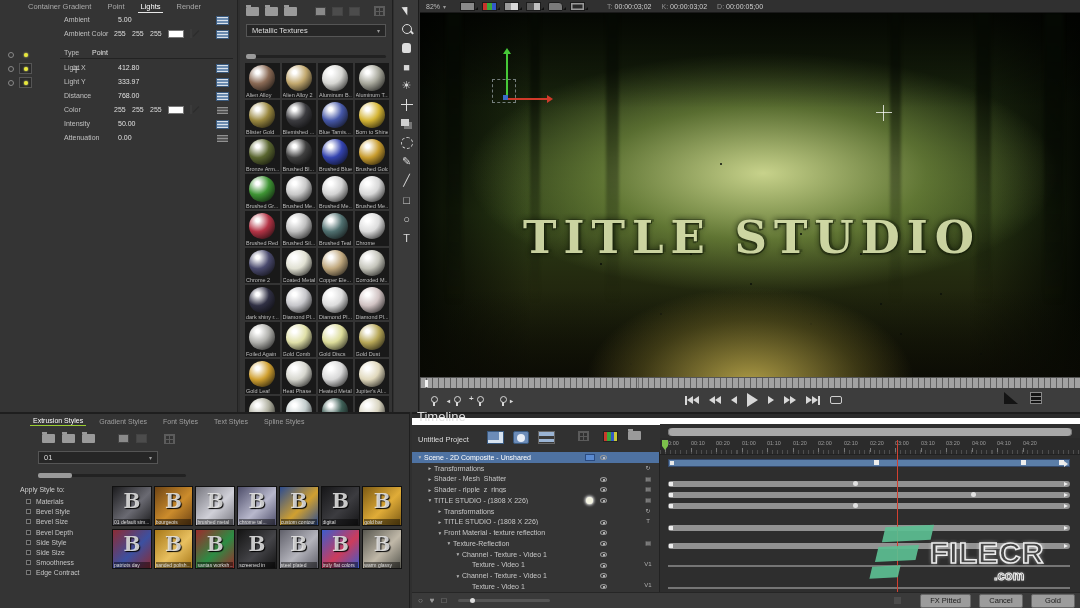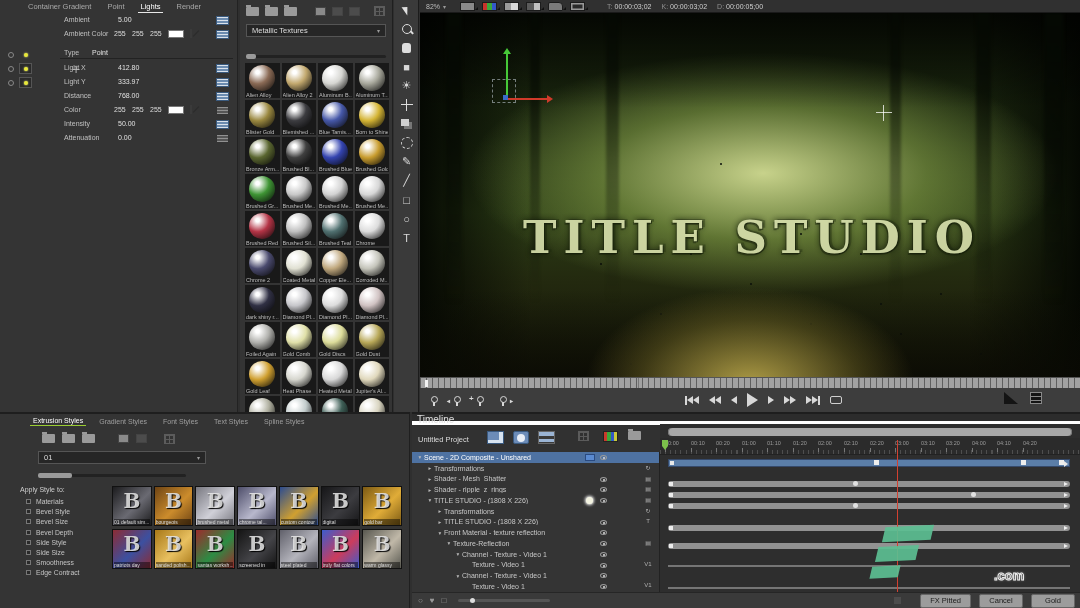--- a/index.html
+++ b/index.html
@@ -135,36 +135,36 @@
   .rq-tri { width:0; height:0; border-bottom:12px solid #141414; border-right:14px solid transparent; }
   .film-ic { width:12px; height:12px; background:#141414; box-shadow:inset 0 0 0 1px #888;
       background-image:repeating-linear-gradient(180deg,#888 0 1px,transparent 1px 4px); }
 
   
   #styles-panel { left:0; top:412px; width:410px; height:196px; background:#343434; border-top:2px solid #1e1e1e; border-right:1px solid #1f1f1f; }
   .sp-tabs { position:absolute; left:30px; top:1px; right:0; height:12px; display:flex; gap:10px; font-size:7px; color:#9f9f9f; align-items:center; }
   .sp-tab { padding:1px 3px; white-space:nowrap; }
   .sp-tab.on { color:#fff; border-bottom:1.5px solid #9acd32; }
   .sp-toolbar { position:absolute; left:42px; top:18px; width:150px; height:13px; display:flex; gap:7px; align-items:center; }
-  .sp-dd { position:absolute; left:38px; top:37px; width:168px; height:13px; background:#262626; border:1px solid #555;
+  .sp-dd { position:absolute; left:38px; top:37px; width:120px; height:13px; background:#262626; border:1px solid #555;
            font-size:7.5px; color:#ddd; display:flex; align-items:center; justify-content:space-between; padding:0 5px; }
   .sp-slider { position:absolute; left:38px; top:60px; width:148px; height:3px; background:#222; border-radius:2px; }
   .sp-slider::before { content:""; position:absolute; left:0; top:-1px; width:34px; height:5px; background:#9a9a9a; border-radius:2px; }
   .apply-label { position:absolute; left:20px; top:72px; font-size:7px; color:#cfcfcf; }
   .chk-list { position:absolute; left:26px; top:84px; display:flex; flex-direction:column; gap:3.2px; }
   .chk { display:flex; gap:5px; align-items:center; font-size:6.8px; color:#c4c4c4; }
   .chk .box { width:5px; height:5px; border:1px solid #777; background:#2a2a2a; }
   .preset-grid { position:absolute; left:112px; top:72px; width:290px; display:grid; grid-template-columns:repeat(7,1fr); row-gap:3px; column-gap:2px; }
   .preset { position:relative; height:40px; background:linear-gradient(135deg, var(--c1), var(--c2) 55%, var(--c1)); border:1px solid #111; }
   .preset .pl { position:absolute; left:0; right:0; top:2px; text-align:center; font-family:"DejaVu Serif",serif; font-weight:bold; font-size:20px; color:rgba(235,235,235,.85); text-shadow:1px 1px 1px #000; }
   .preset .pn { position:absolute; left:1px; right:1px; bottom:0; font-size:5px; color:#ddd; background:rgba(0,0,0,.45); white-space:nowrap; overflow:hidden; }
 
   
-  #tl-tabbar { left:412px; top:412px; right:0; height:13px; background:#2c2c2c; border-top:2px solid #1e1e1e; border-bottom:4px solid #ffffff;
-      display:flex; font-size:10px; color:#e0e0e0; }
+  #tl-tabbar { left:412px; top:412px; right:0; height:13px; background:#2c2c2c; border-top:2px solid #1e1e1e; border-bottom:7px solid #ffffff;
+      display:flex; align-items:center; font-size:13px; color:#e0e0e0; }
   #tl-tabbar span { margin-left:5px; }
   #tl-head { left:412px; top:426px; width:248px; height:26px; background:#313131; }
   .proj-name { position:absolute; left:6px; top:9px; font-size:7.5px; color:#dadada; }
   .tl-ic { position:absolute; top:5px; }
   .ic-comp { left:75px; width:17px; height:13px; background:#6c8cb8; border:1px solid #3a5a80; box-shadow:inset -4px -3px 0 0 #d8e4f0; }
   .ic-globe { left:101px; width:16px; height:13px; background:#6c8cb8; border:1px solid #3a5a80; border-radius:2px; }
   .ic-globe::after { content:""; position:absolute; left:3px; top:2px; width:8px; height:8px; border-radius:50%; background:#e8eef6; }
   .ic-track { left:126px; width:17px; height:13px; background:#3a3a3a; border:1px solid #666;
       background-image:linear-gradient(180deg,#9ab4d4 0 4px,transparent 4px 7px,#9ab4d4 7px 10px,transparent 10px); }
   .ic-grid { left:166px; } .ic-rgb { left:191px; width:15px; height:11px; background:linear-gradient(90deg,#c83a2c 0 25%,#3aa83a 25% 50%,#3458c8 50% 75%,#c8c83a 75%); border:1px solid #222; }
@@ -1010,16 +1010,17 @@
       <span class="fbtn">FX Pitted</span>
       <span class="fbtn">Cancel</span>
       <span class="fbtn">Gold</span>
     </div>
   </div>
 
   <div id="watermark" class="abs">
     <div class="wm-bar" style="left:16px;top:6px;width:48px;height:15px"></div>
     <div class="wm-bar" style="left:9px;top:26px;width:40px;height:15px"></div>
     <div class="wm-bar" style="left:3px;top:46px;width:28px;height:12px"></div>
+    <div class="wm-text">FILECR</div>
     <div class="wm-tld">.com</div>
   </div>
 
 </div>
 
 </body></html>

